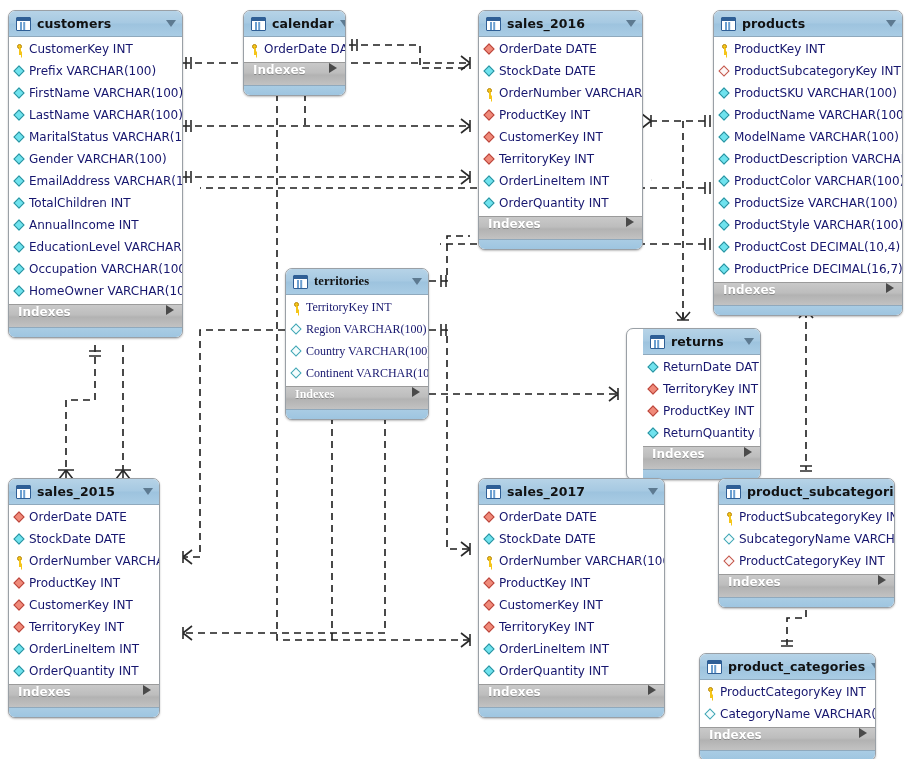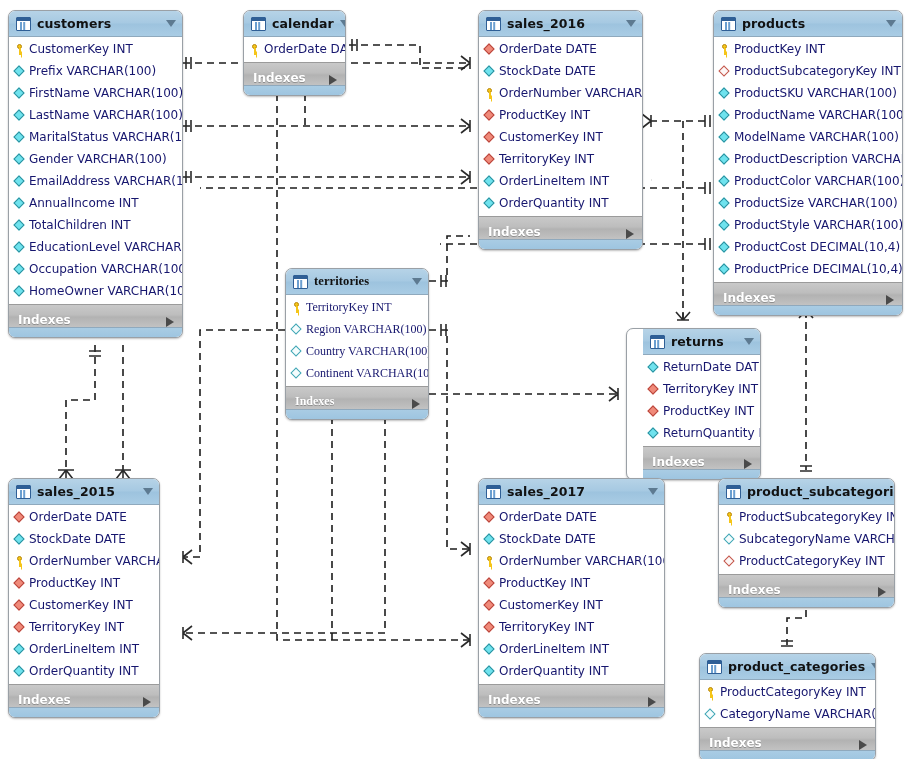--- a/index.html
+++ b/index.html
@@ -77,21 +77,21 @@
   }
   .g.cyan:before{background:#6fe3ee;border:1px solid #2a8f9e;}
   .g.cyanh:before{background:#f4fcfd;border:1.2px solid #3fa6b5;}
   .g.red:before{background:#f08a7a;border:1px solid #b8443a;}
   .g.redh:before{background:#fdf6f5;border:1.2px solid #c4564a;}
 
   .idx{
     height:22px;
     background:linear-gradient(to bottom,#c9c9c9 0%,#bdbdbd 45%,#b2b2b2 55%,#c2c2c2 100%);
     border-top:1px solid #9b9b9b;
-    display:flex;align-items:flex-end;justify-content:space-between;
+    display:flex;align-items:flex-start;justify-content:space-between;
     padding:0 8px 0 9px;
     font-size:12px;font-weight:bold;color:#ffffff;
     text-shadow:0 1px 0 rgba(0,0,0,.25);
   }
   .idx-tri{width:0;height:0;border-top:5.5px solid transparent;border-bottom:5.5px solid transparent;border-left:8px solid #4a4a4a;}
   .foot{
     height:9px;
     background:linear-gradient(to bottom,#a9cce4,#9ec5e0);
     border-top:1px solid #8fa9bd;
   }
@@ -253,25 +253,25 @@
           <div class="col">
             <span class="g dia cyan"></span>
             <span class="nm">Gender VARCHAR(100)</span>
           </div>
           <div class="col">
             <span class="g dia cyan"></span>
             <span class="nm">EmailAddress VARCHAR(100)</span>
           </div>
           <div class="col">
             <span class="g dia cyan"></span>
+            <span class="nm">TotalChildren INT</span>
+          </div>
+          <div class="col">
+            <span class="g dia cyan"></span>
             <span class="nm">AnnualIncome INT</span>
-          </div>
-          <div class="col">
-            <span class="g dia cyan"></span>
-            <span class="nm">TotalChildren INT</span>
           </div>
           <div class="col">
             <span class="g dia cyan"></span>
             <span class="nm">EducationLevel VARCHAR(100)</span>
           </div>
           <div class="col">
             <span class="g dia cyan"></span>
             <span class="nm">Occupation VARCHAR(100)</span>
           </div>
           <div class="col">
@@ -391,21 +391,21 @@
           <div class="col">
             <span class="g dia cyan"></span>
             <span class="nm">ProductStyle VARCHAR(100)</span>
           </div>
           <div class="col">
             <span class="g dia cyan"></span>
             <span class="nm">ProductCost DECIMAL(10,4)</span>
           </div>
           <div class="col">
             <span class="g dia cyan"></span>
-            <span class="nm">ProductPrice DECIMAL(10,4)</span>
+            <span class="nm">ProductPrice DECIMAL(16,7)</span>
           </div>
         </div>
         <div class="idx">
           <span>Indexes</span>
           <span class="idx-tri"></span>
         </div>
         <div class="foot"></div>
       </div>
       <div class="tbl" style="left: 285px; top: 268px; width: 144px; font-family: Liberation Serif, serif;">
         <div class="tbl-hd">

